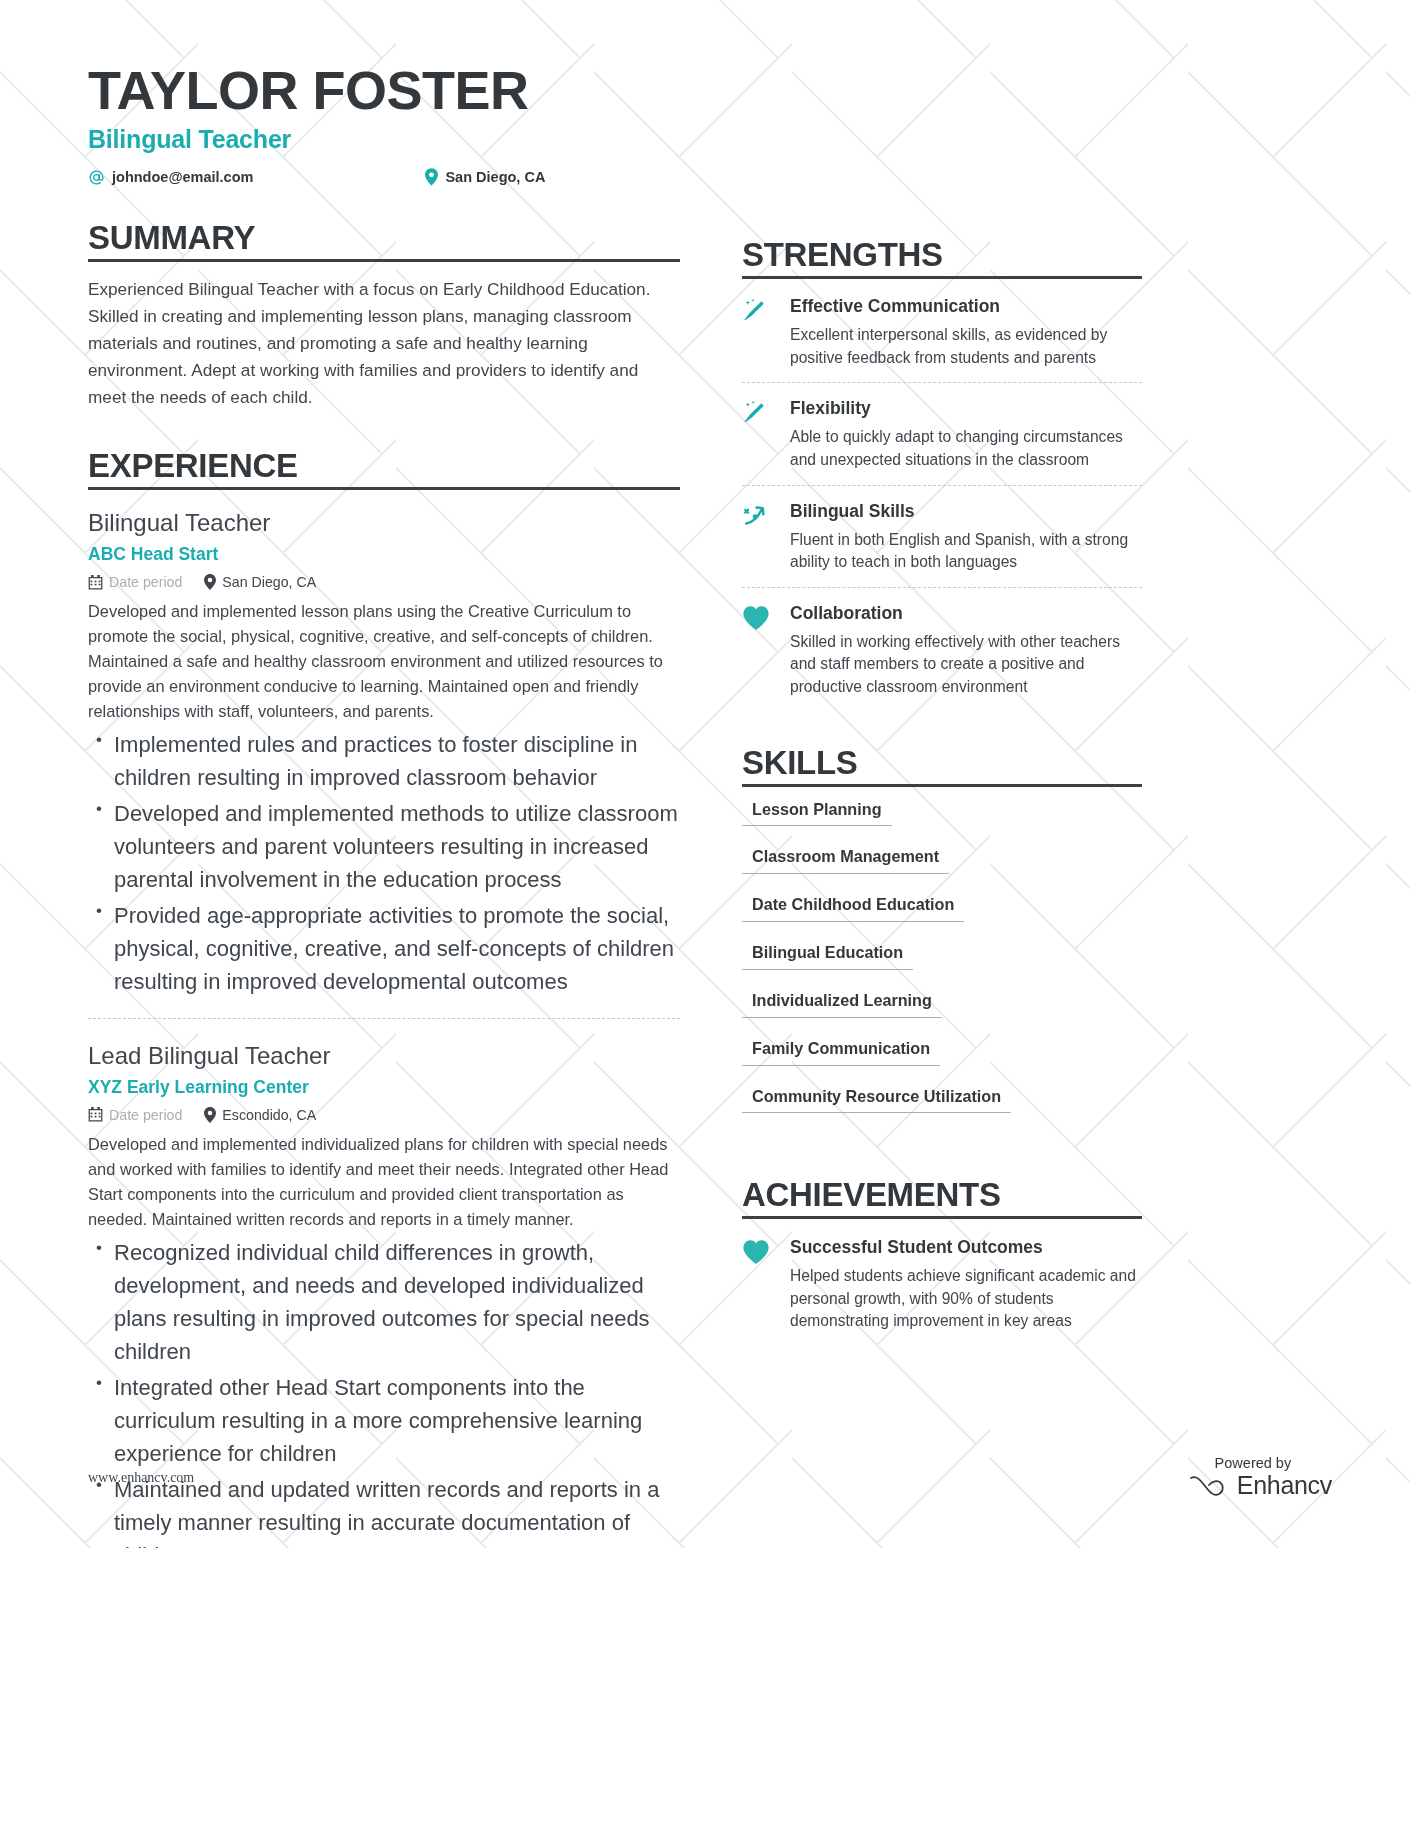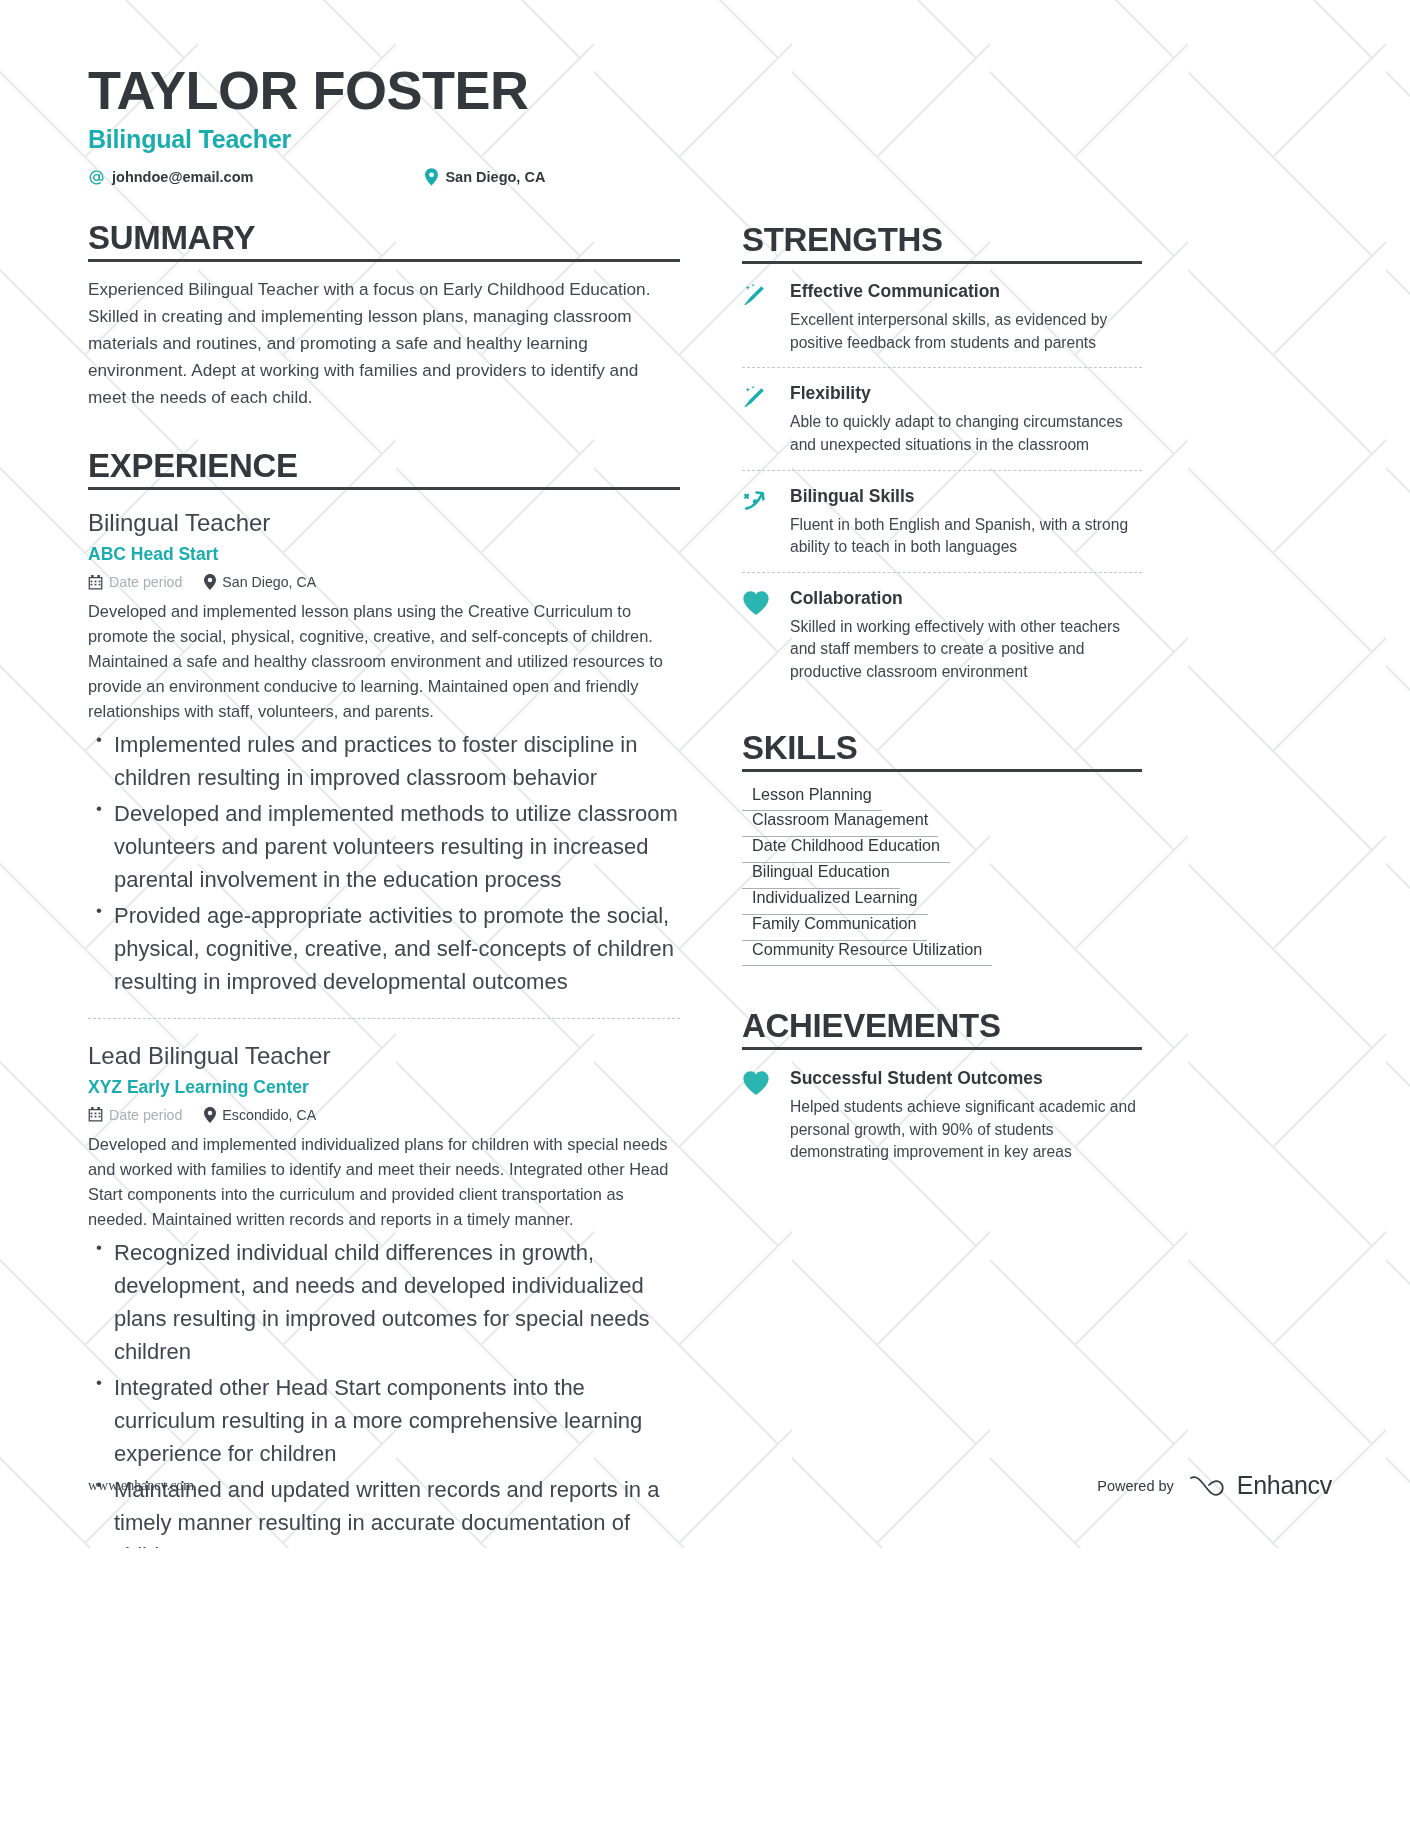--- a/index.html
+++ b/index.html
@@ -176,24 +176,25 @@
   }
   .str-divider {
     border-top: 1px dashed #c3c8cc;
     margin: 13px 0 12px 0;
   }
 
   
   .skill-item {
     display: inline-block;
     font-size: 16.2px;
-    font-weight: 400;
+    font-weight: 700;
     color: #33383d;
     border-bottom: 1.6px solid #a9afb4;
     padding: 0 10px 7px 10px;
+    margin-bottom: 22px;
     line-height: 1.1;
   }
   .skill-row { display: block; }
 
   
   .ach-item { display: flex; padding-top: 4px; }
 
   
   .footer {
     position: absolute;
@@ -203,36 +204,36 @@
     display: flex;
     align-items: center;
     justify-content: space-between;
     z-index: 3;
   }
   .footer-url {
     font-size: 14px;
     color: #3f464d;
     font-family: Liberation Serif, serif;
   }
-  .footer-right { display: flex; align-items: center; }
+  .footer-right { display: flex; align-items: center; flex-direction: column; }
   .powered-by {
     font-size: 14.5px;
     color: #33383d;
     margin-right: 14px;
   }
   .brand {
     display: flex;
     align-items: center;
     font-size: 25px;
     color: #33383d;
     letter-spacing: -0.3px;
   }
   .brand-mark { margin-right: 9px; display: inline-flex; align-items: center; }
 
-  .sp-strengths { margin-top: 2px; }
+  .sp-strengths { margin-top: 17px; }
   .mt-skills { margin-top: 46px; }
   .mt-ach { margin-top: 42px; }
   .mt-exp { margin-top: 38px; }
 </style>
 </head>
 <body>
 
 <div id="page">
 
   <svg id="watermark" viewBox="0 0 1410 1826" preserveAspectRatio="none">

